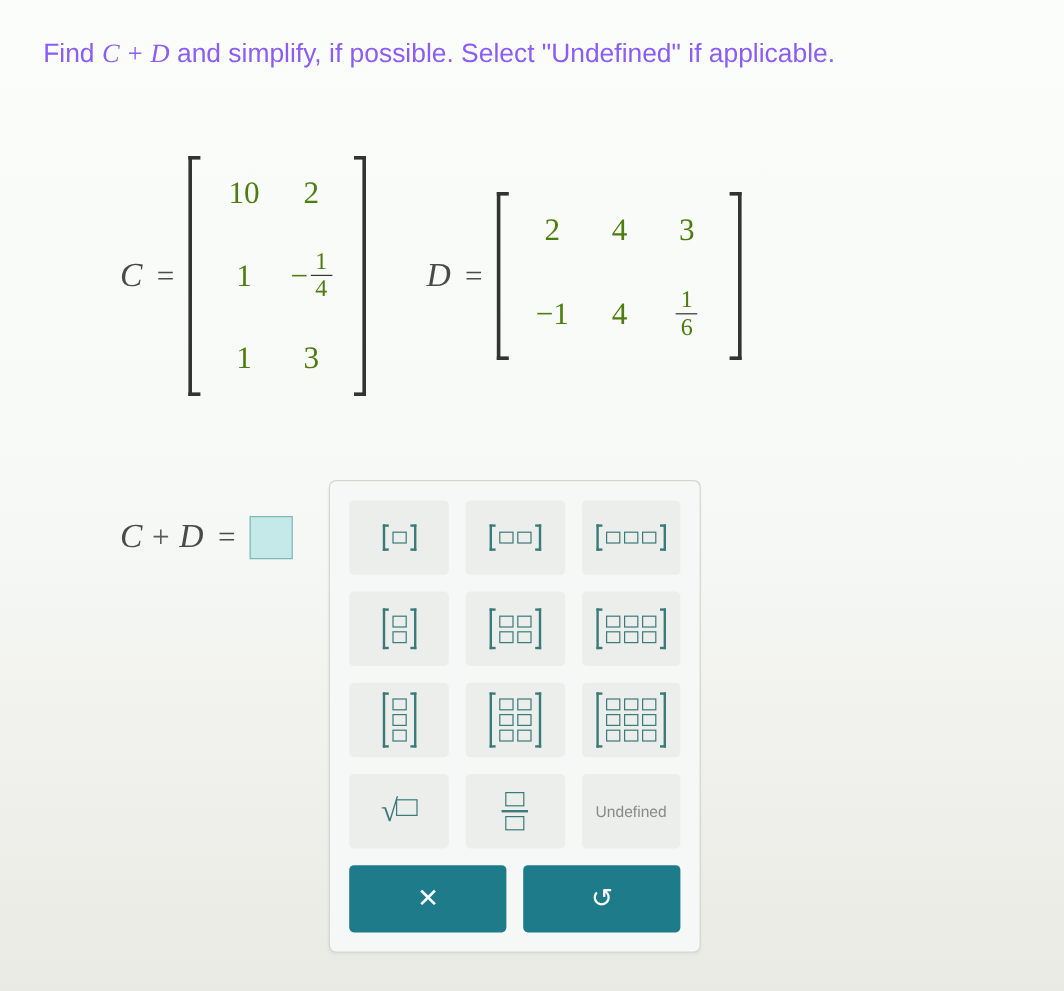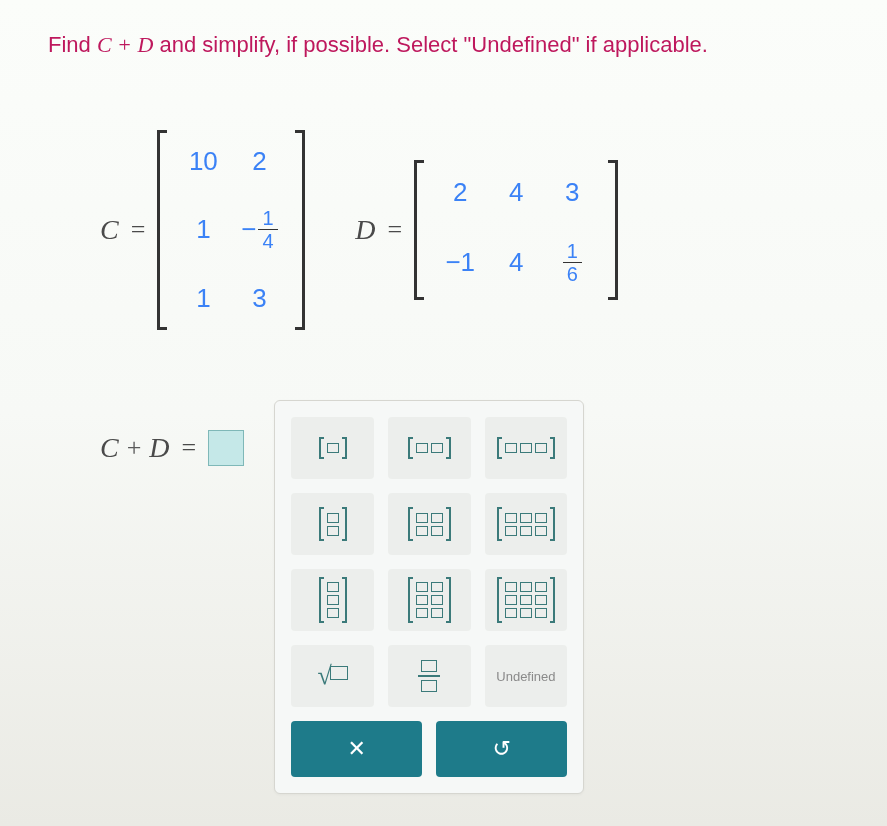--- a/index.html
+++ b/index.html
@@ -10,23 +10,23 @@
     height: 826px;
     background: linear-gradient(180deg, #fbfdfa 0%, #f7f9f6 50%, #eaeae4 100%);
     font-family: Arial, sans-serif;
     color: #4a4a4a;
     position: relative;
     overflow: hidden;
   }
   .question-text {
     position: absolute;
     top: 32px;
-    left: 48px;
+    left: 36px;
     font-size: 22px;
-    color: #be185d;
+    color: #8b5cf6;
   }
   .question-text .ital { font-style: italic; font-family: 'Times New Roman', serif; }
   .matrices-row {
     position: absolute;
     top: 130px;
     left: 100px;
     display: flex;
     align-items: center;
     gap: 50px;
   }
@@ -41,21 +41,21 @@
     width: 10px;
     display: inline-block;
   }
   .bracket-r { border-left:none; border-right:3px solid #333; }
   .matrix-c .bracket-l, .matrix-c .bracket-r { height: 200px; }
   .matrix-d .bracket-l, .matrix-d .bracket-r { height: 140px; }
   .mtable { display:flex; flex-direction:column; justify-content:space-around; }
   .matrix-c .mtable { height:200px; }
   .matrix-d .mtable { height:140px; }
   .mrow { display:flex; }
-  .mcell { width:56px; text-align:center; font-family:Liberation Sans, sans-serif; font-size:26px; color:#3b82f6; display:flex; align-items:center; justify-content:center;}
+  .mcell { width:56px; text-align:center; font-family:Liberation Serif, serif; font-size:26px; color:#4d7c0f; display:flex; align-items:center; justify-content:center;}
   .frac { display:inline-flex; flex-direction:column; align-items:center; font-size:20px; line-height:1;}
   .frac .num { border-bottom:1.5px solid #333; padding:0 4px 1px;}
   .frac .den { padding-top:1px;}
   .neg { margin-right:2px;}
   .answer-area {
     position: absolute;
     top: 400px;
     left: 100px;
     display: flex;
     align-items: flex-start;

